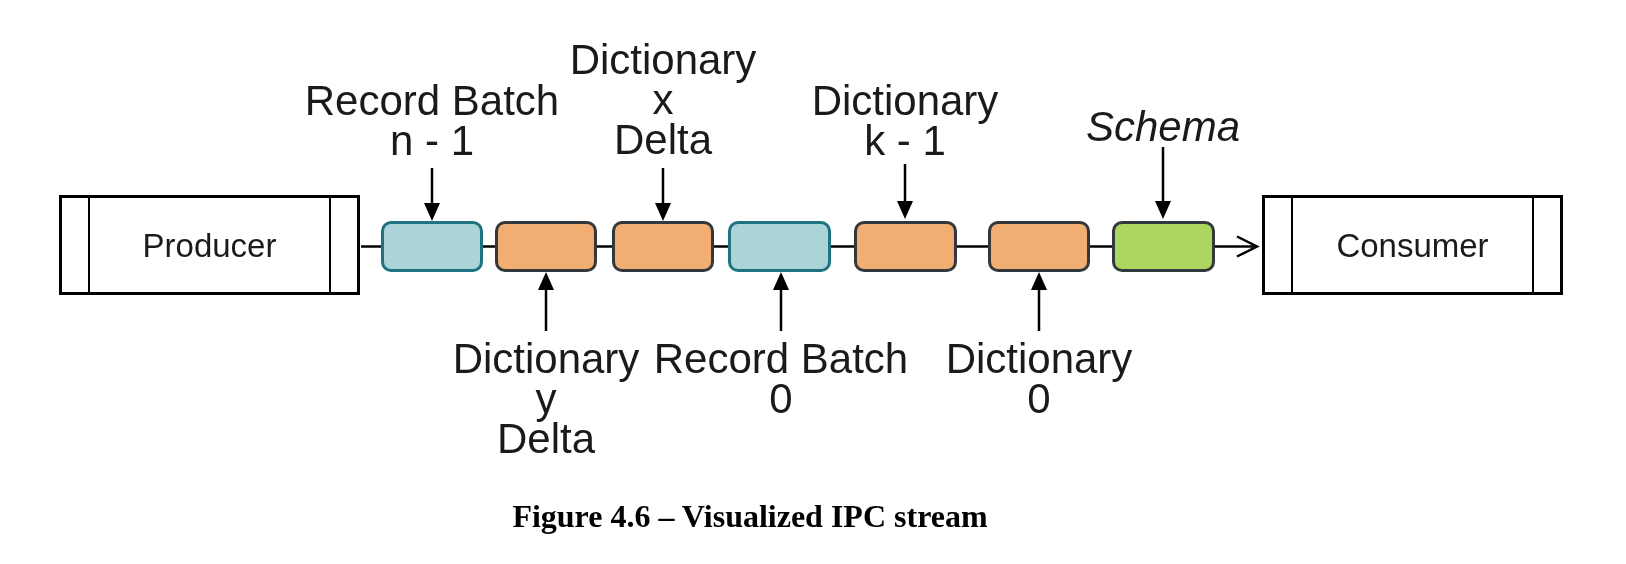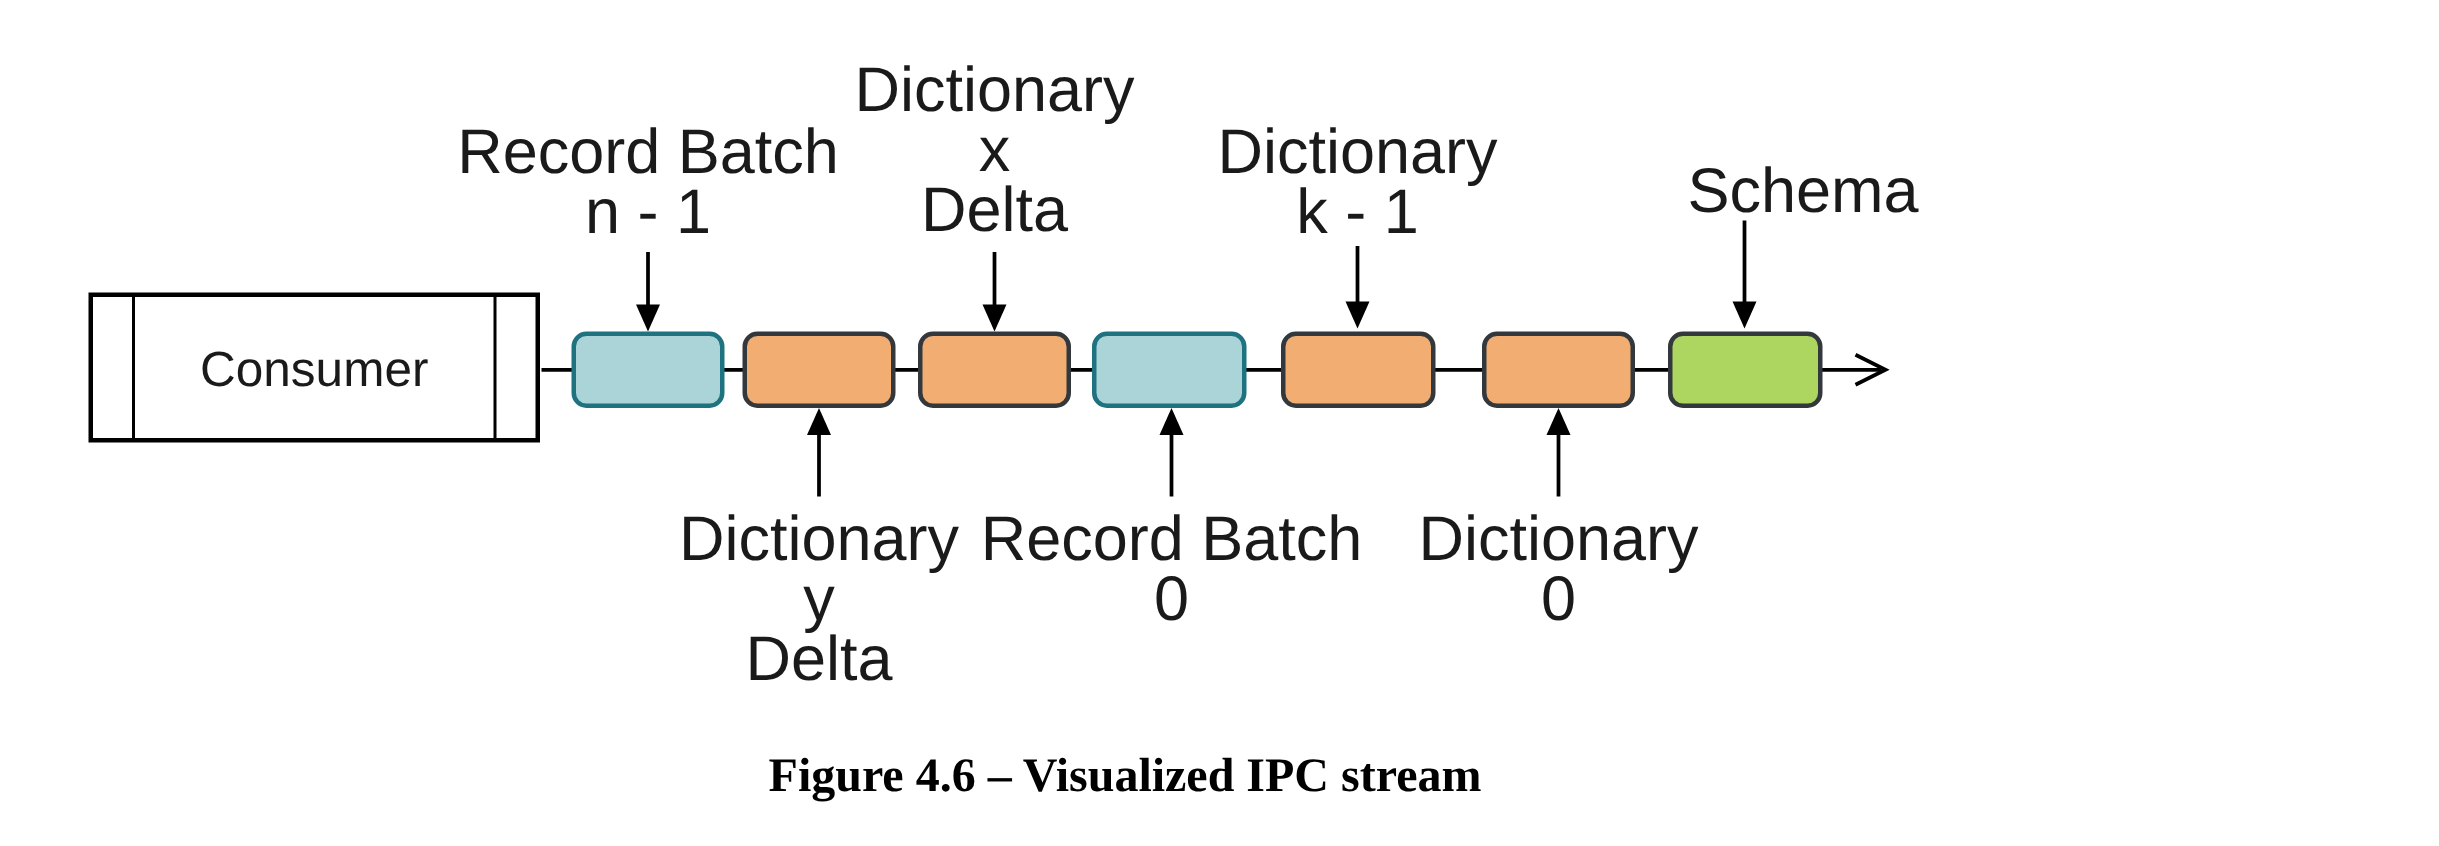--- a/index.html
+++ b/index.html
@@ -136,40 +136,45 @@
     </g>
     <g>
       <line x1="1039" y1="288" x2="1039" y2="331" stroke="#000000" stroke-width="2.5"></line>
       <polygon points="1031,290 1047,290 1039,272" fill="#000000"></polygon>
     </g>
   </svg>
 
   <div class="endpoint" style="left:59px;">
     <div class="inner-line left"></div>
     <div class="inner-line right"></div>
+    <span class="endpoint-label">Producer</span>
+  </div>
+
+  <div class="endpoint" style="left:1262px;">
+    <div class="inner-line left"></div>
+    <div class="inner-line right"></div>
     <span class="endpoint-label">Consumer</span>
   </div>
-
 
   <div class="msg-box record-batch" style="left:381px; width:102px;"></div>
   <div class="msg-box dictionary" style="left:495px; width:102px;"></div>
   <div class="msg-box dictionary" style="left:612px; width:102px;"></div>
   <div class="msg-box record-batch" style="left:728px; width:103px;"></div>
   <div class="msg-box dictionary" style="left:854px; width:103px;"></div>
   <div class="msg-box dictionary" style="left:988px; width:102px;"></div>
   <div class="msg-box schema" style="left:1112px; width:103px;"></div>
 
   <div class="lbl" style="left:302px; top:81px;">Record Batch
 n - 1</div>
   <div class="lbl" style="left:533px; top:40px;">Dictionary
 x
 Delta</div>
   <div class="lbl" style="left:775px; top:81px;">Dictionary
 k - 1</div>
-  <div class="lbl" style="left:1072px; top:107px;">Schema</div>
+  <div class="lbl" style="left:1033px; top:107px;font-style:italic;">Schema</div>
 
   <div class="lbl" style="left:416px; top:339px;">Dictionary
 y
 Delta</div>
   <div class="lbl" style="left:651px; top:339px;">Record Batch
 0</div>
   <div class="lbl" style="left:909px; top:339px;">Dictionary
 0</div>
 
   <div class="caption">Figure 4.6 – Visualized IPC stream</div>

